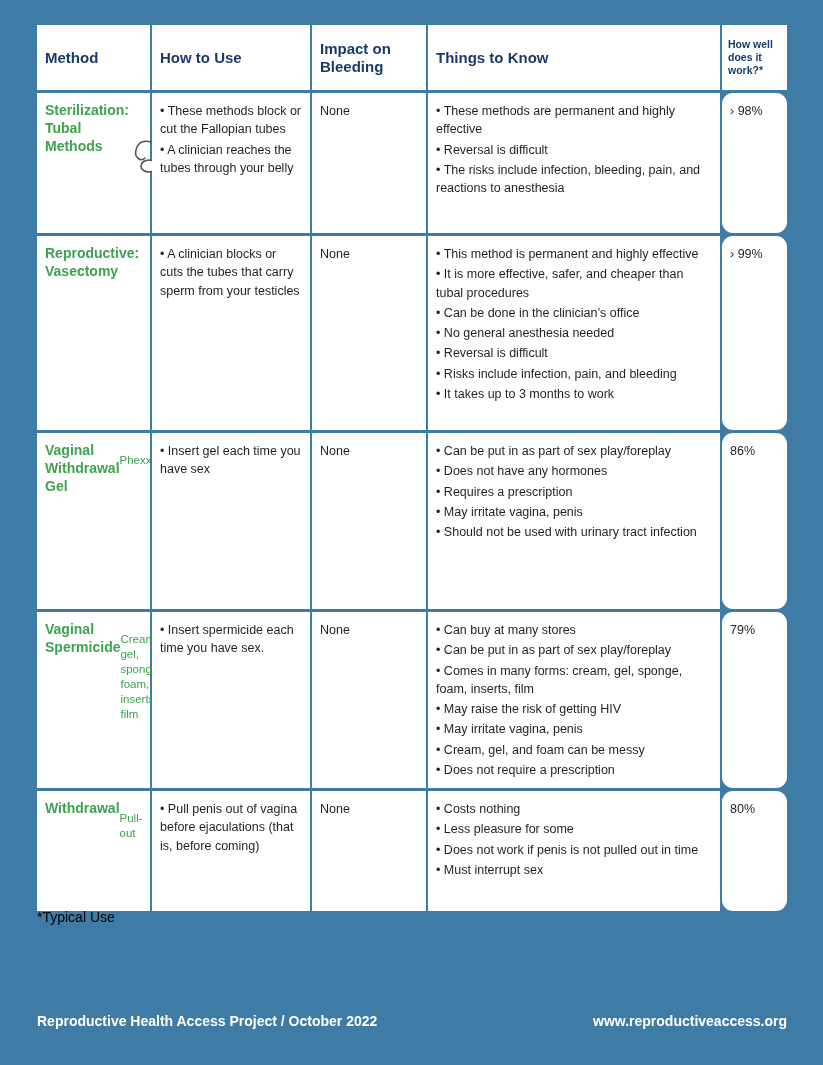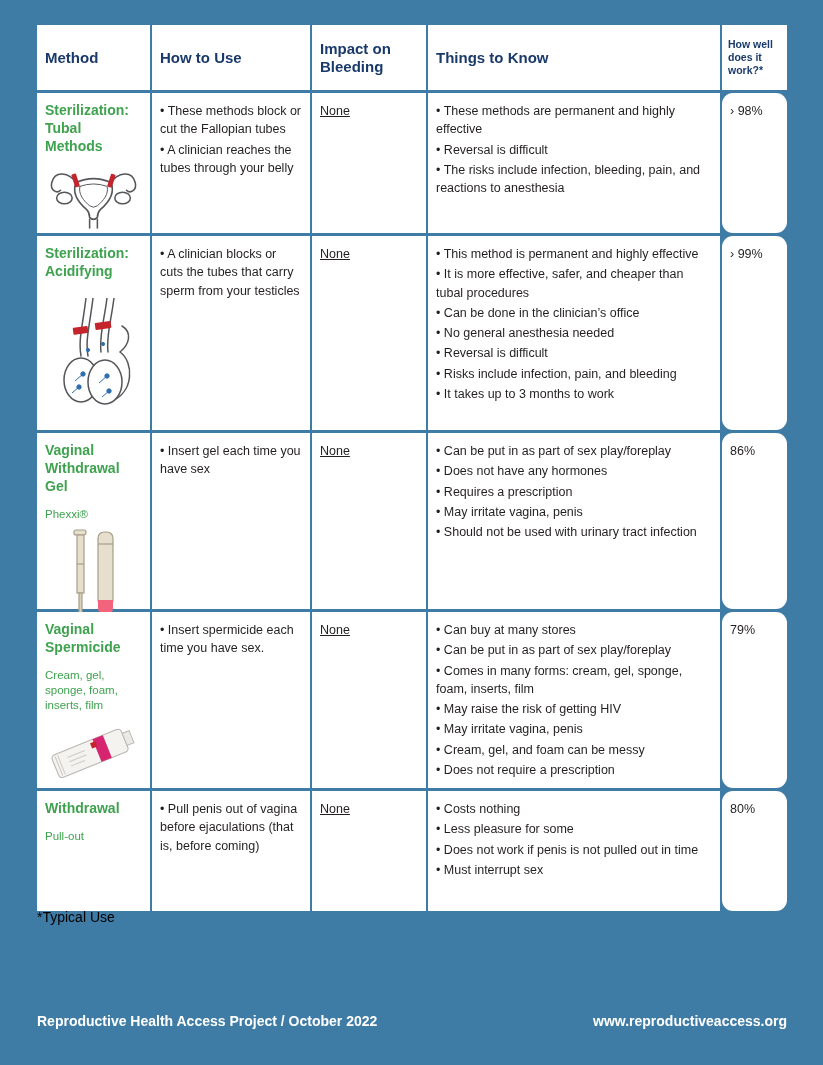--- a/index.html
+++ b/index.html
@@ -17,22 +17,22 @@
   }
   .cell{background:#ffffff;box-sizing:border-box;}
   .th{
     display:flex;align-items:center;padding:0 8px;
     color:#1A3A6B;font-weight:bold;font-size:15px;line-height:1.2;
   }
   .th-small{font-size:10.5px;line-height:1.25;padding:0 6px;}
   .td{padding:9px 8px;color:#231F20;font-size:12.5px;line-height:1.46;}
   .bullet{margin:0 0 2px 0;}
   .bullet::before{content:"• ";}
-  .plain{margin:0;text-decoration:underline;}
-  .method{display:flex;flex-direction:column;}
+  .plain{margin:0;}
+  .method{display:flex;flex-direction:row;}
   .method-title{color:#3FA24F;font-weight:bold;font-size:14px;line-height:1.28;}
   .method-sub{color:#3FA24F;font-size:11.5px;line-height:1.3;margin-top:11px;}
   .icon-wrap{flex:1;display:flex;align-items:center;justify-content:center;margin-top:6px;}
   .icon-wrap.bottom{align-items:flex-end;}
   .eff{font-size:12.5px;border-radius:11px;}
   .footnote{
     position:absolute;left:37px;top:909px;
     color:#000000;font-weight:normal;font-size:14px;
   }
   .footer{
@@ -83,21 +83,21 @@
     <div class="cell td">
       <p class="bullet">These methods are permanent and highly effective</p>
       <p class="bullet">Reversal is difficult</p>
       <p class="bullet">The risks include infection, bleeding, pain, and reactions to anesthesia</p>
     </div>
     <div class="cell td eff">
       <span>› 98%</span>
     </div>
 
     <div class="cell td method">
-      <div class="method-title">Sterilization: Acidifying</div>
+      <div class="method-title">Reproductive: Vasectomy</div>
       <div class="icon-wrap">
         <svg width="88" height="112" viewBox="0 0 88 112">
           <g fill="none" stroke="#55565A" stroke-width="1.5" stroke-linecap="round">
             <path d="M36 0 C33 26 28 42 31 58"></path>
             <path d="M43 0 C40 26 35 42 38 58"></path>
             <path d="M57 0 C54 24 49 38 51 54"></path>
             <path d="M64 0 C61 24 56 38 58 54"></path>
             <path d="M72 28 C82 34 80 46 70 54 C84 64 84 94 62 103"></path>
             <ellipse cx="31" cy="82" rx="17" ry="22" fill="#ffffff"></ellipse>
             <ellipse cx="55" cy="84" rx="17" ry="22" fill="#ffffff"></ellipse>

